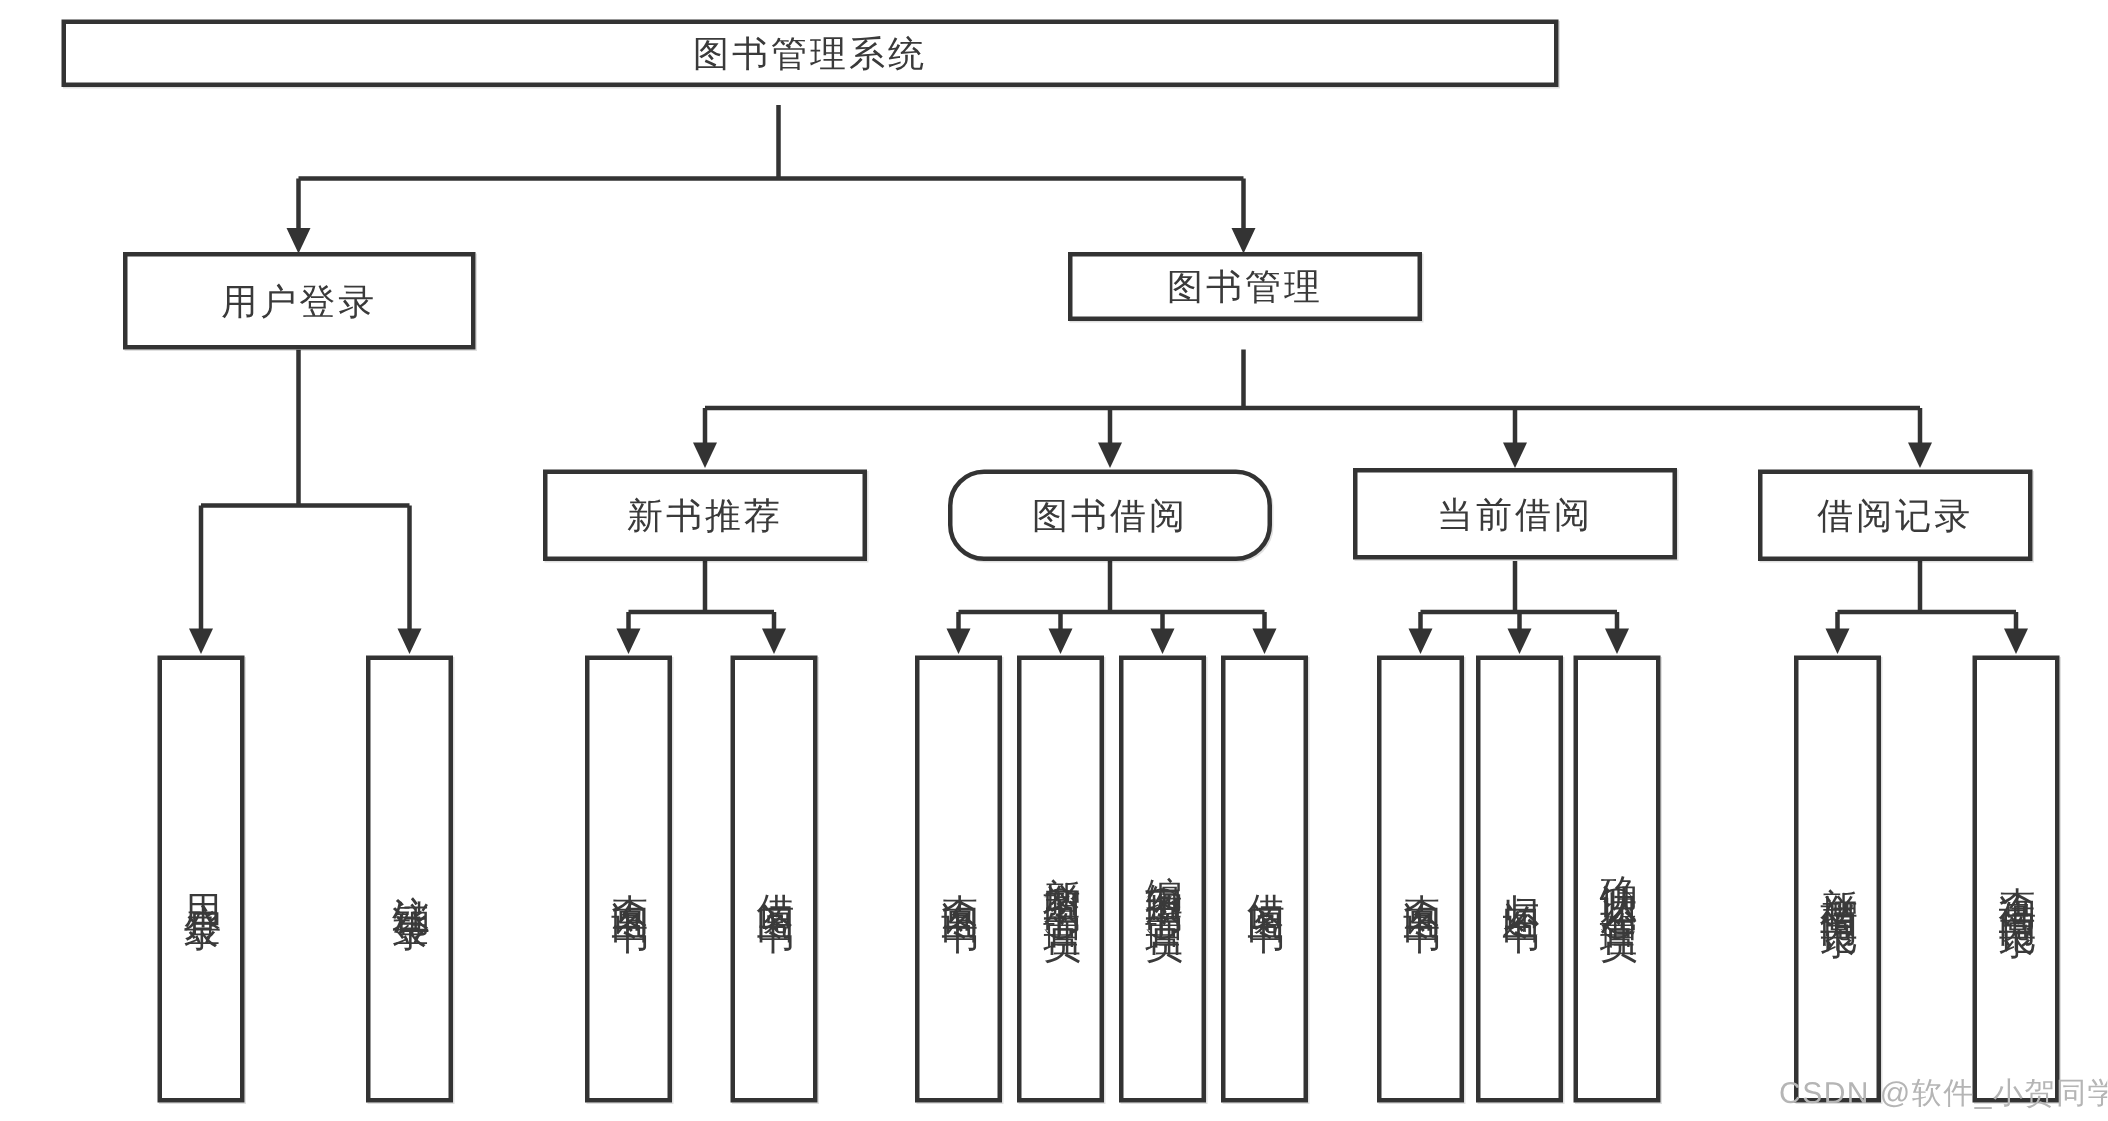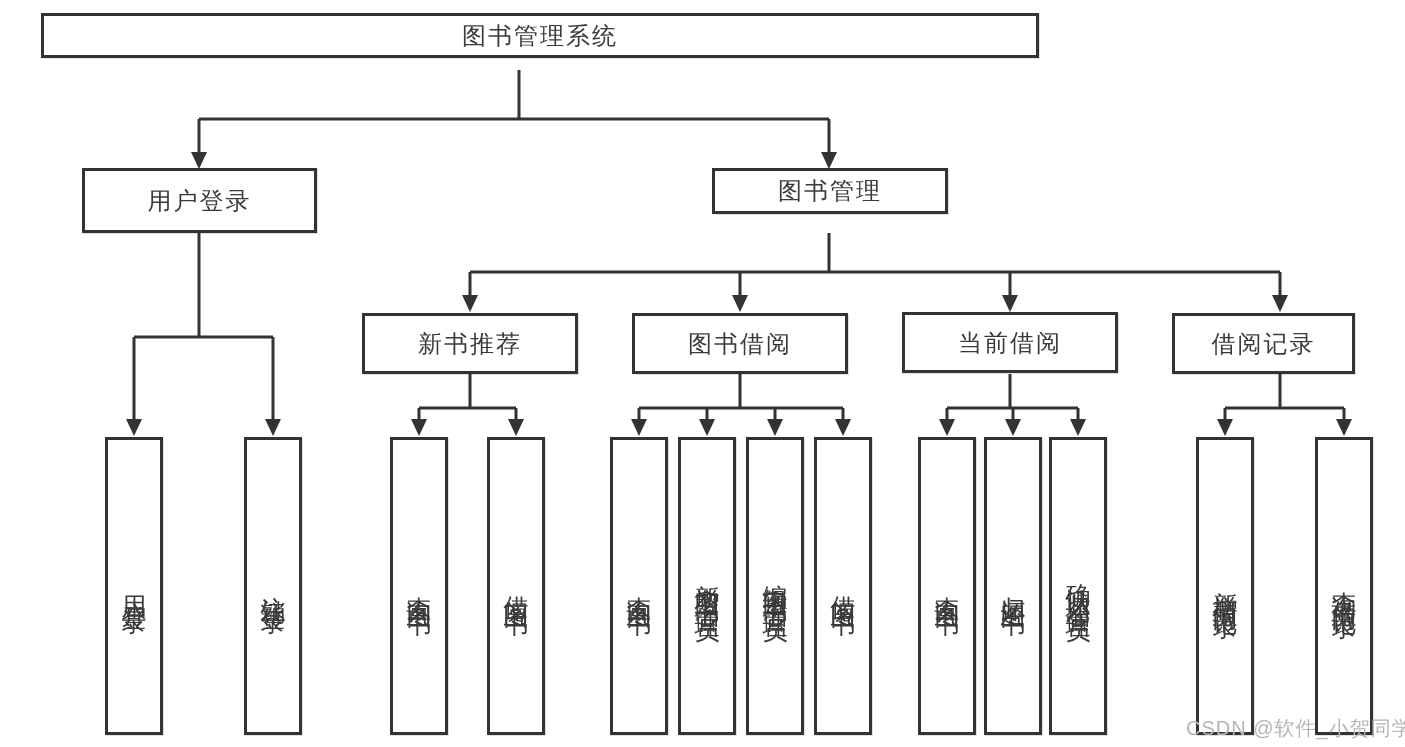--- a/index.html
+++ b/index.html
@@ -43,21 +43,21 @@
     font-size: 25px;
     letter-spacing: 5px;
     line-height: 1;
     white-space: nowrap;
   }
   
   .n-root  { left: 20px;   top: 13px;  width: 998px; height: 45px; margin-left: 21px; }
   .n-l2a   { left: 82px;   top: 168px; width: 235px; height: 65px; }
   .n-l2b   { left: 712px;  top: 168px; width: 236px; height: 46px; }
   .n-l3a   { left: 362px;  top: 313px; width: 216px; height: 61px; font-family: Liberation Serif, serif; }
-  .n-l3b   { left: 632px;  top: 313px; width: 216px; height: 61px; }
+  .n-l3b   { left: 632px;  top: 313px; width: 216px; height: 61px; border-radius: 24px; }
   .n-l3c   { left: 902px;  top: 312px; width: 216px; height: 61px; }
   .n-l3d   { left: 1172px; top: 313px; width: 183px; height: 61px; }
   
   .vnode { top: 437px; width: 58px; height: 298px; }
   .n-u1  { left: 105px; }
   .n-u2  { left: 244px; }
   .n-a1  { left: 390px; }
   .n-a2  { left: 487px; }
   .n-b1  { left: 610px; }
   .n-b2  { left: 678px; }

